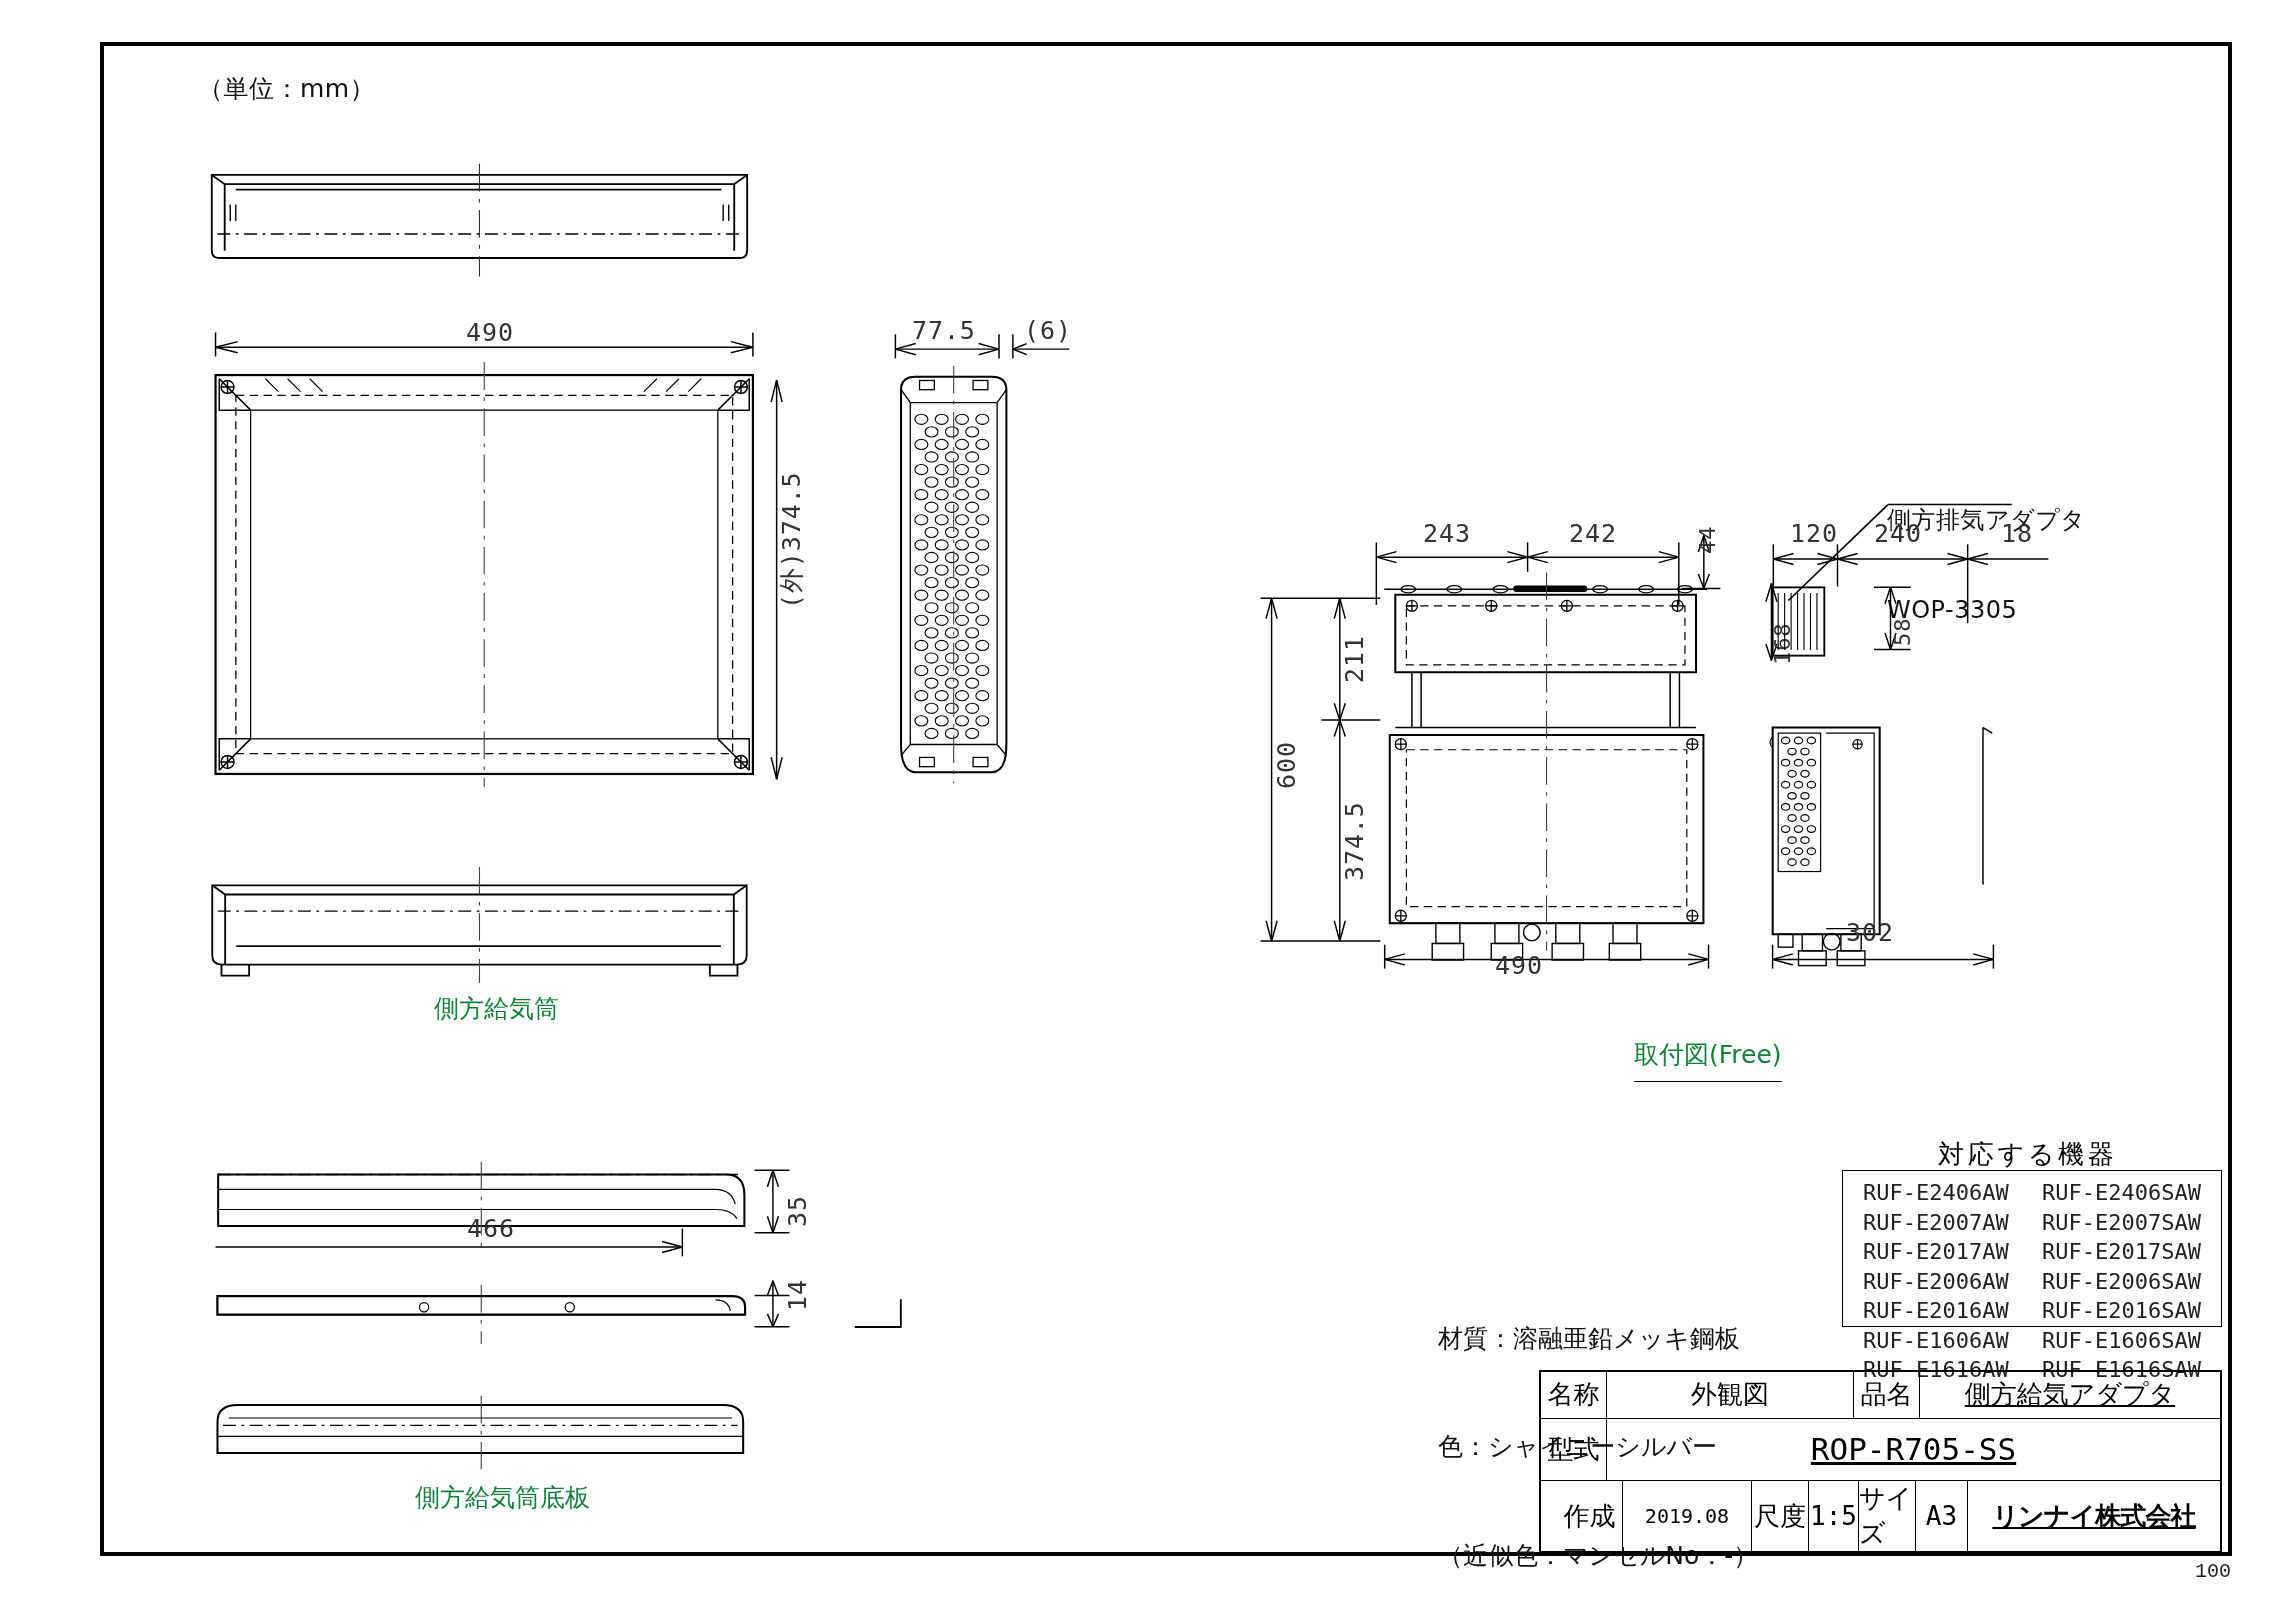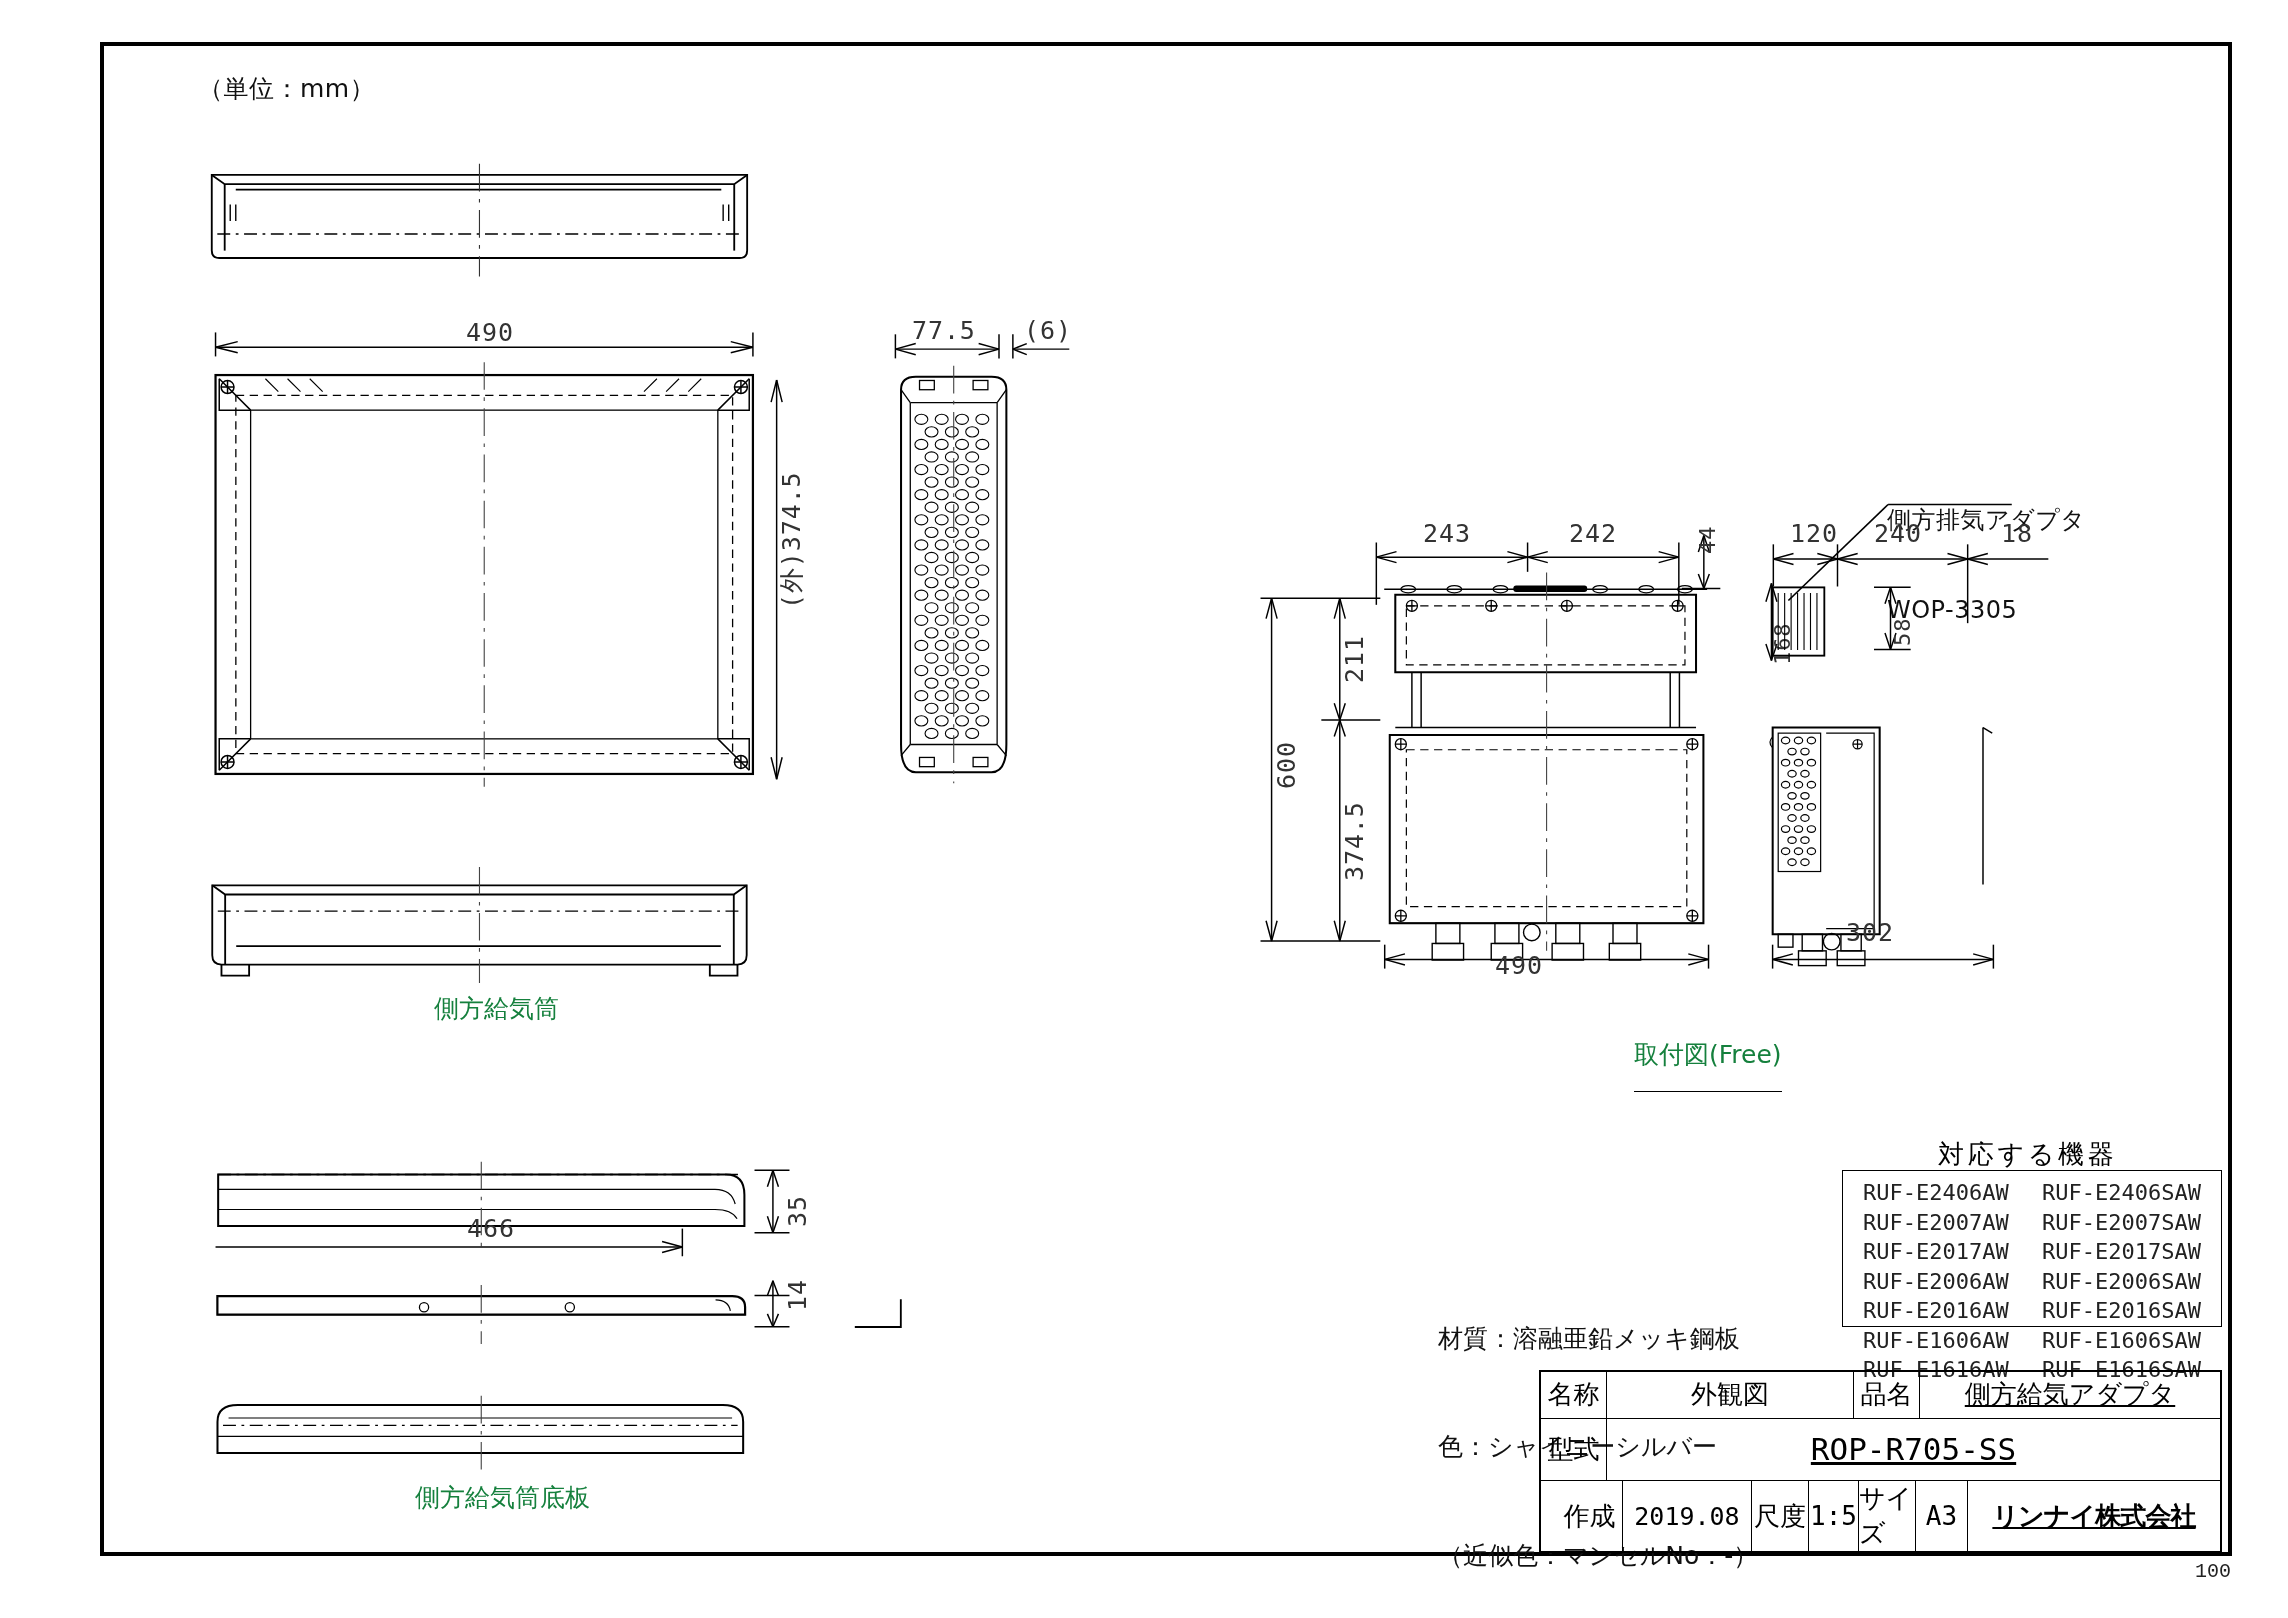--- a/index.html
+++ b/index.html
@@ -3,21 +3,21 @@
 <meta charset="utf-8">
 <style>
   html,body{margin:0;padding:0;background:#fff;}
   body{width:2289px;height:1619px;font-family:"DejaVu Sans","Liberation Sans",sans-serif;color:#000;overflow:hidden;}
   #sheet{position:relative;width:2289px;height:1575px;background:#fff;}
   .frame{position:absolute;left:100px;top:42px;width:2132px;height:1514px;border:4.6px solid #000;box-sizing:border-box;}
   .lbl{position:absolute;white-space:pre;font-family:"DejaVu Sans","Liberation Sans",sans-serif;color:#111;letter-spacing:0.5px;}
   .dim{position:absolute;white-space:pre;font-size:25px;color:#333;font-family:"DejaVu Sans Mono","Liberation Mono",monospace;letter-spacing:0.9px;}
   .dimv{transform-origin:left top;transform:rotate(-90deg);}
   .cap{position:absolute;white-space:pre;font-size:25px;color:#15803d;}
-  .cap.ul{border-bottom:1.8px solid #000;padding-bottom:20px;}
+  .cap.ul{border-bottom:1.8px solid #000;padding-bottom:10px;}
   .note{position:absolute;white-space:pre;font-size:25px;line-height:1.45;color:#111;}
   svg{position:absolute;overflow:visible;}
   
   #titleblock{position:absolute;left:1539px;top:1370px;width:683px;height:183px;border:2.8px solid #000;box-sizing:border-box;display:flex;flex-direction:column;}
   #titleblock .trow{display:flex;flex:1;border-bottom:1.8px solid #000;}
   #titleblock .trow:last-child{border-bottom:none;margin-left:16px;}
   #titleblock .tc{display:flex;align-items:center;justify-content:center;border-right:1.8px solid #000;box-sizing:border-box;font-size:26px;}
   #titleblock .tc:last-child{border-right:none;text-decoration:underline;}
   .tc.k{width:66px;flex:none;font-size:25px;}
   .tc.sm{font-size:22px;}
@@ -663,21 +663,21 @@
       <div class="tc" style="width:247px;flex:none;">外観図</div>
       <div class="tc k">品名</div>
       <div class="tc" style="flex:1;">側方給気アダプタ</div>
     </div>
     <div class="trow" style="flex:1.35;">
       <div class="tc k">型式</div>
       <div class="tc" style="flex:1;font-size:31px;font-family:'DejaVu Sans Mono','Liberation Mono',monospace;">ROP-R705-SS</div>
     </div>
     <div class="trow">
       <div class="tc k">作成</div>
-      <div class="tc" style="width:129px;flex:none;font-family:'DejaVu Sans Mono','Liberation Mono',monospace;font-size:25px;">2019.08</div>
+      <div class="tc" style="width:129px;flex:none;font-family:'DejaVu Sans Mono','Liberation Mono',monospace;font-size:20px;">2019.08</div>
       <div class="tc k" style="width:57px;">尺度</div>
       <div class="tc" style="width:50px;flex:none;font-family:'DejaVu Sans Mono','Liberation Mono',monospace;">1:5</div>
       <div class="tc k sm" style="width:57px;">サイズ</div>
       <div class="tc" style="width:52px;flex:none;font-family:'DejaVu Sans Mono','Liberation Mono',monospace;">A3</div>
       <div class="tc brand" style="flex:1;">リンナイ株式会社</div>
     </div>
   </div>
 
   <div id="pageno">100</div>
 </div>

